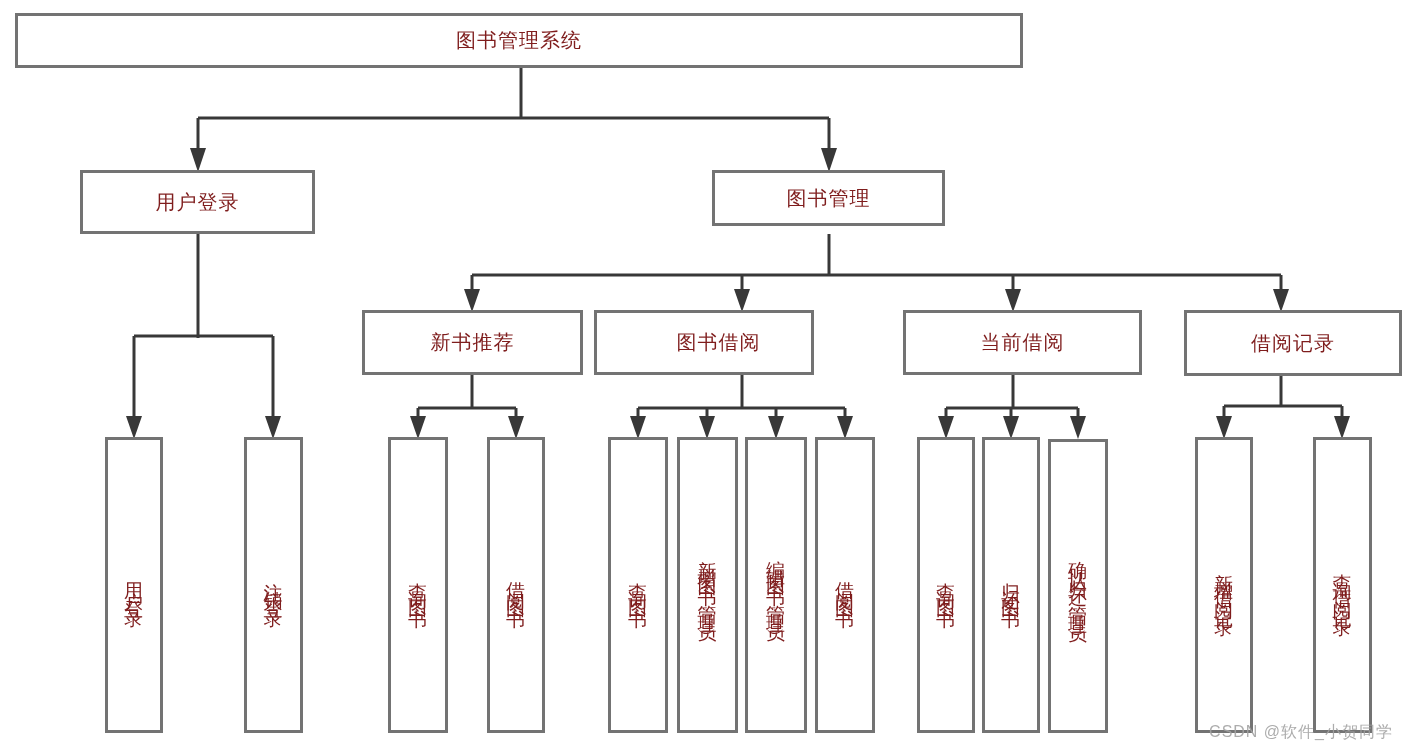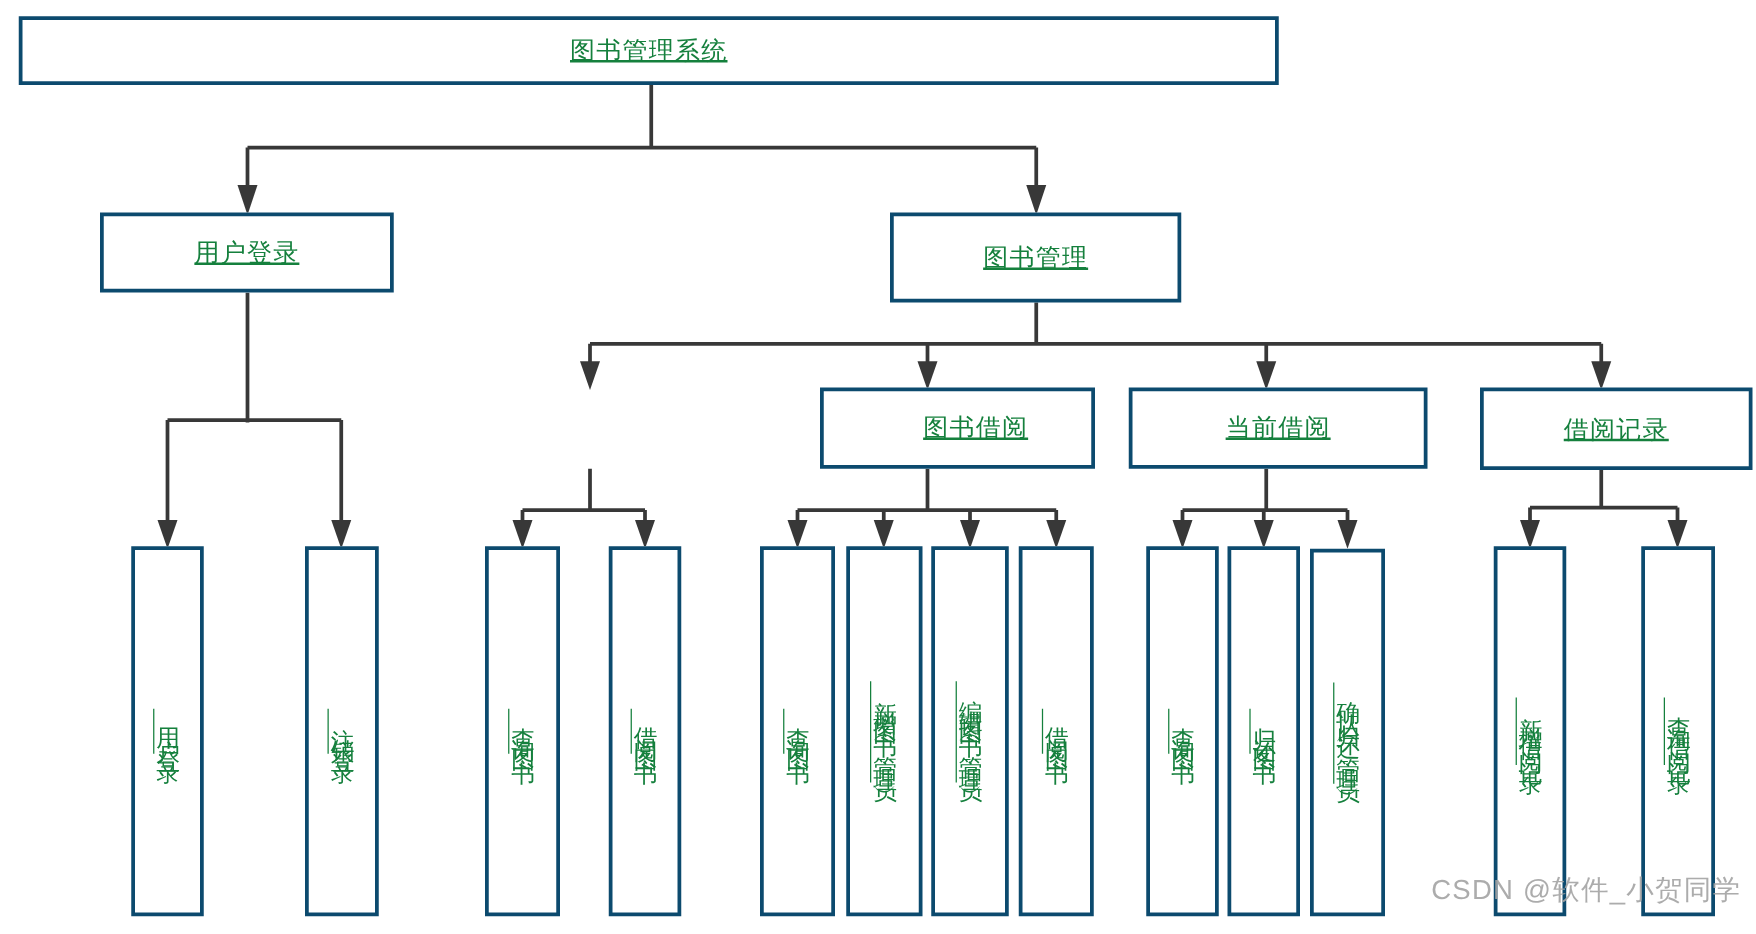--- a/index.html
+++ b/index.html
@@ -16,44 +16,43 @@
     overflow: hidden;
   }
   #wires {
     position: absolute;
     left: 0; top: 0;
     width: 1405px; height: 747px;
   }
   .node {
     position: absolute;
     box-sizing: border-box;
-    border: 3px solid #0c4a6e;
+    border: 3px solid #737373;
     background: #ffffff;
     display: flex;
     align-items: center;
     justify-content: center;
-    color: #15803d;
+    color: #7f1d1d;
     font-size: 20px;
     letter-spacing: 1px;
     text-align: center;
     z-index: 2;
-    text-decoration: underline;
   }
   .node.leaf {
     writing-mode: vertical-rl;
     text-orientation: mixed;
     font-size: 19px;
     letter-spacing: 9px;
     line-height: 1;
   }
   #watermark {
     position: absolute;
     right: 12px;
-    bottom: 20px;
-    font-size: 22px;
+    bottom: 4px;
+    font-size: 16px;
     letter-spacing: 1px;
     color: rgba(163,163,163,0.9);
     z-index: 3;
     white-space: nowrap;
   }
 </style>
 </head>
 <body>
 
 <div id="canvas">
@@ -123,23 +122,24 @@
       <polygon points="1003,416 1019,416 1011,439"></polygon>
       <polygon points="1070,416 1086,416 1078,439"></polygon>
       <polygon points="1216,416 1232,416 1224,439"></polygon>
       <polygon points="1334,416 1350,416 1342,439"></polygon>
     </g>
   </svg>
 
   <div class="node" style="left:15px; top:13px; width:1008px; height:55px;">图书管理系统</div>
 
   <div class="node" style="left:80px; top:170px; width:235px; height:64px;">用户登录</div>
-  <div class="node" style="left:712px; top:170px; width:233px; height:72px;text-align:center;">图书管理</div>
+  <div class="node" style="left:712px; top:170px; width:233px; height:56px;text-align:center;">图书管理</div>
 
-  <div class="node" style="left:656px; top:310px; width:220px; height:65px;padding-left:29px;">图书借阅</div>
+  <div class="node" style="left:362px; top:310px; width:221px; height:65px;">新书推荐</div>
+  <div class="node" style="left:594px; top:310px; width:220px; height:65px;padding-left:29px;">图书借阅</div>
   <div class="node" style="left:903px; top:310px; width:239px; height:65px;">当前借阅</div>
   <div class="node" style="left:1172px; top:310px; width:218px; height:66px;margin-left:12px;">借阅记录</div>
 
   <div class="node leaf" style="left:105px; top:437px; width:58px; height:296px;">用户登录</div>
   <div class="node leaf" style="left:244px; top:437px; width:59px; height:296px;">注销登录</div>
 
   <div class="node leaf" style="left:388px; top:437px; width:60px; height:296px;">查询图书</div>
   <div class="node leaf" style="left:487px; top:437px; width:58px; height:296px;">借阅图书</div>
 
   <div class="node leaf" style="left:608px; top:437px; width:60px; height:296px;">查询图书</div>

